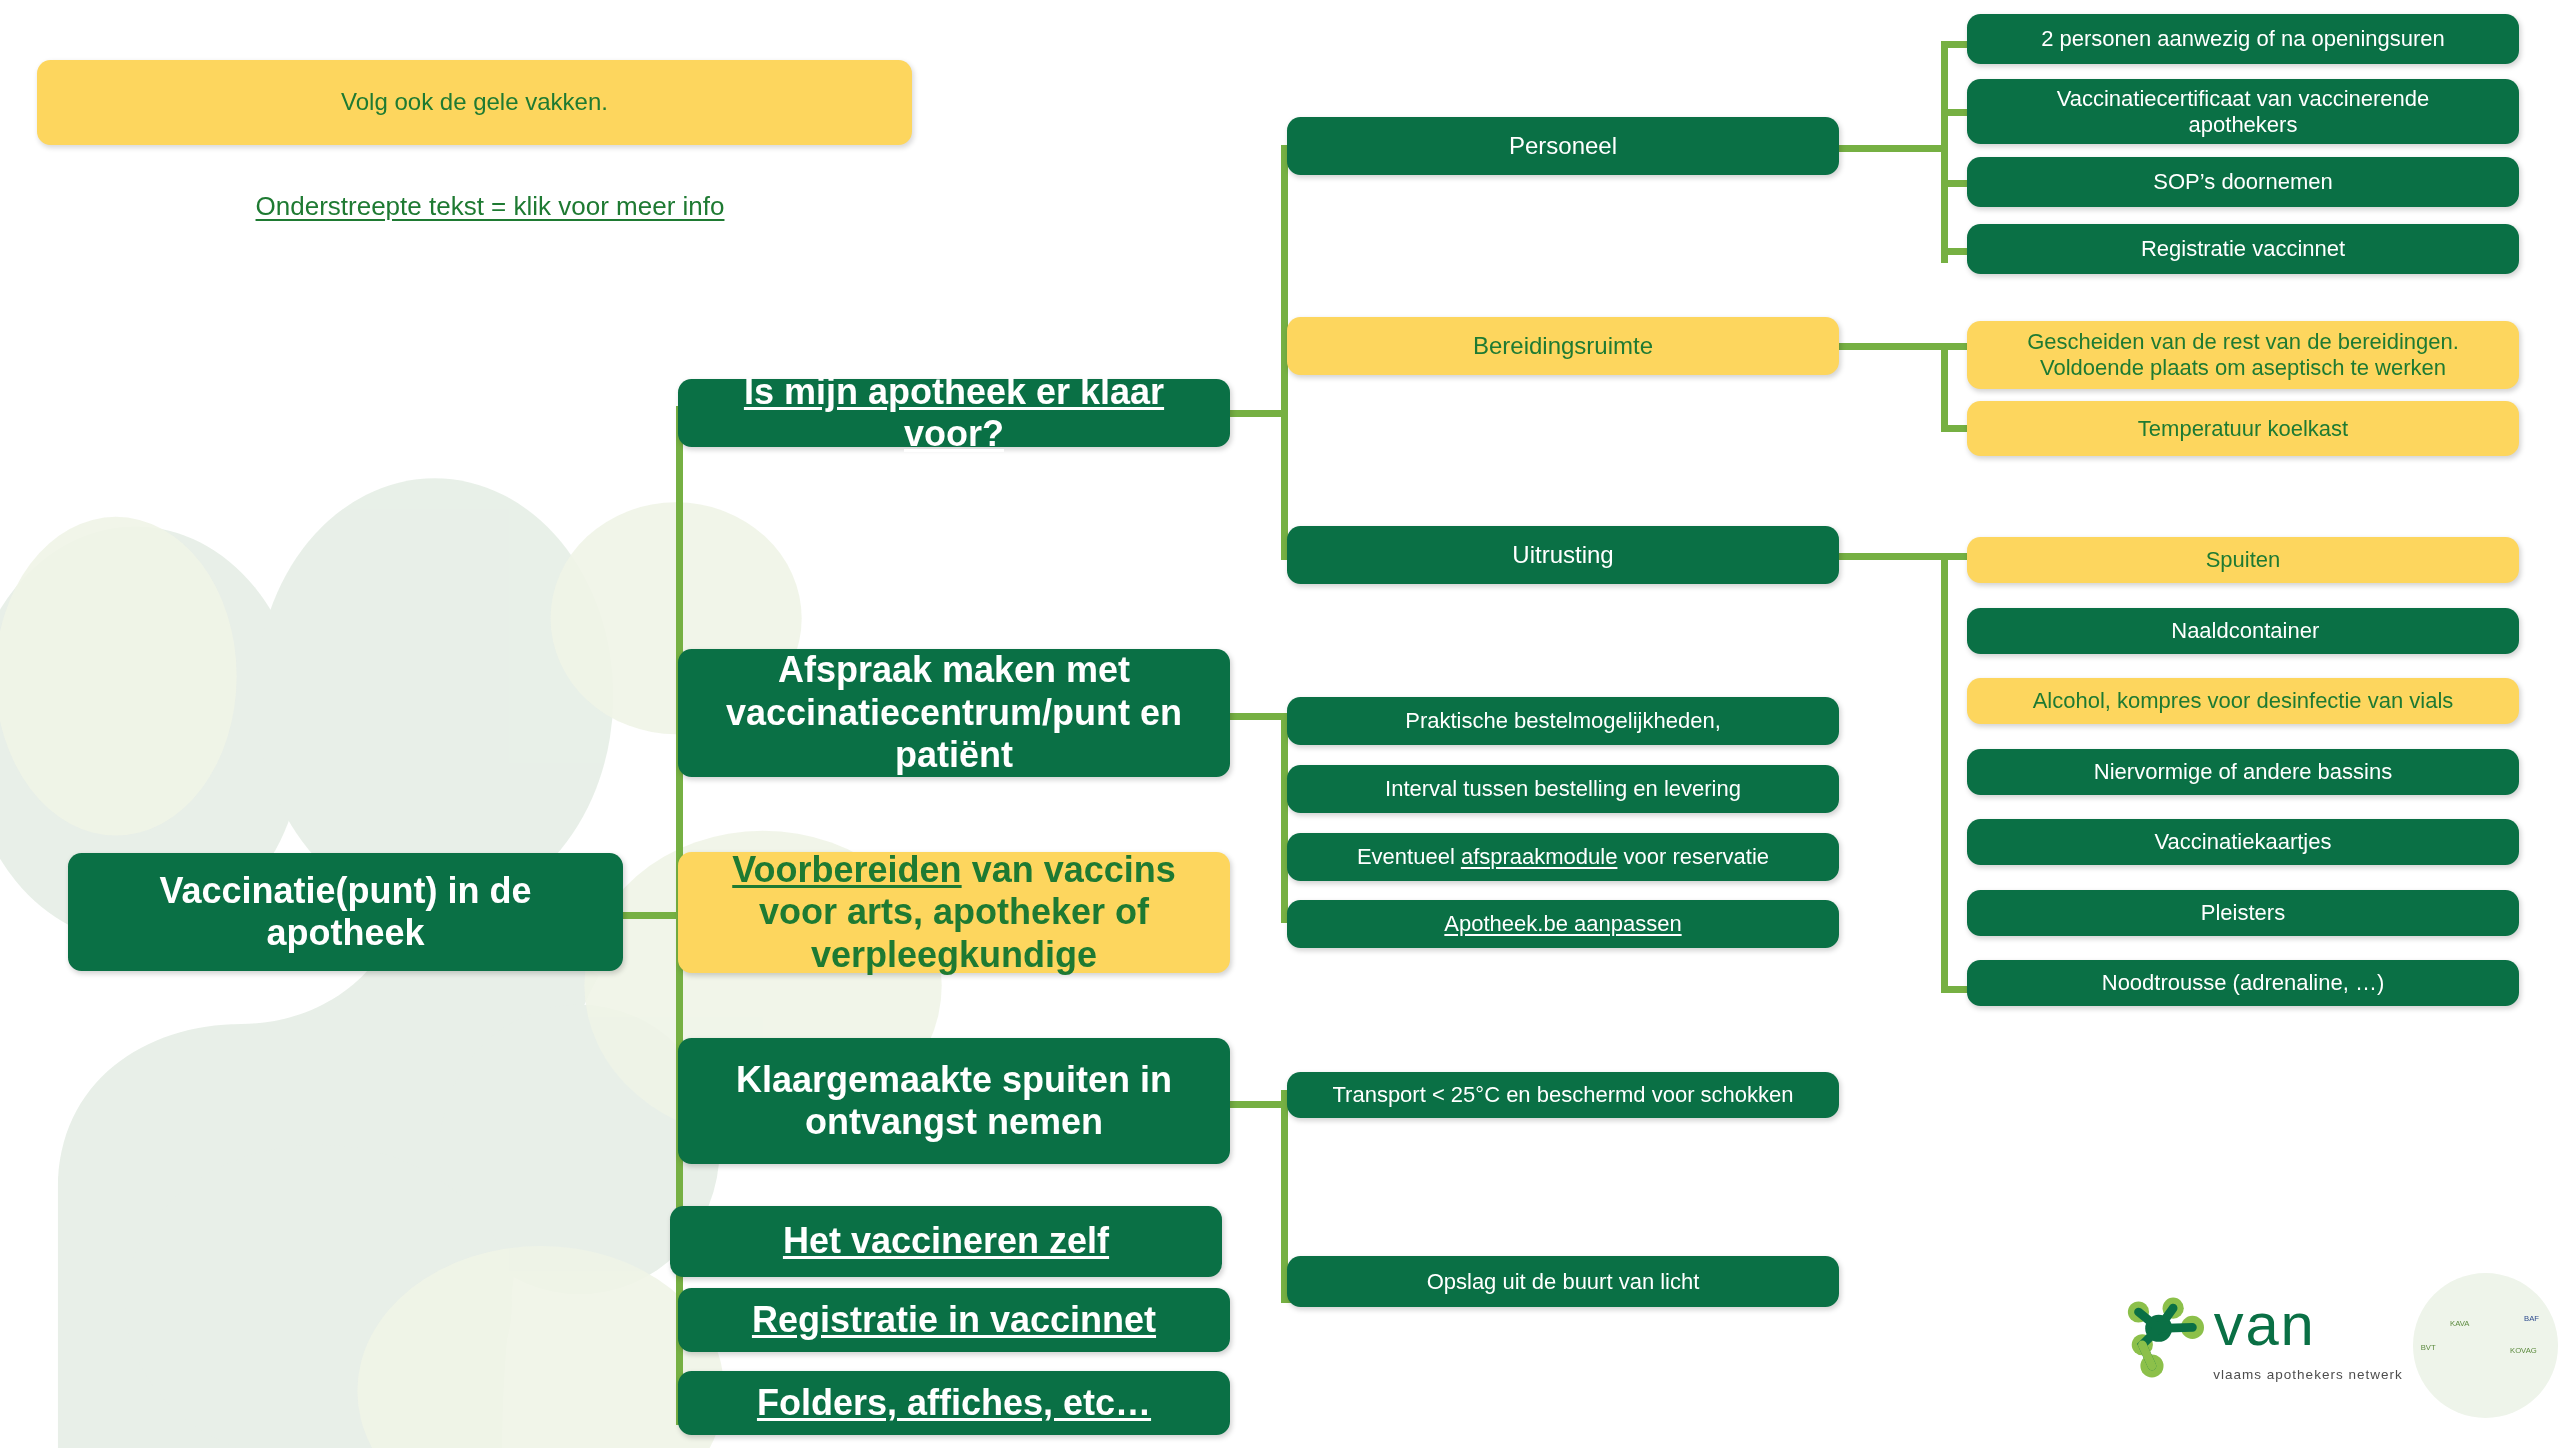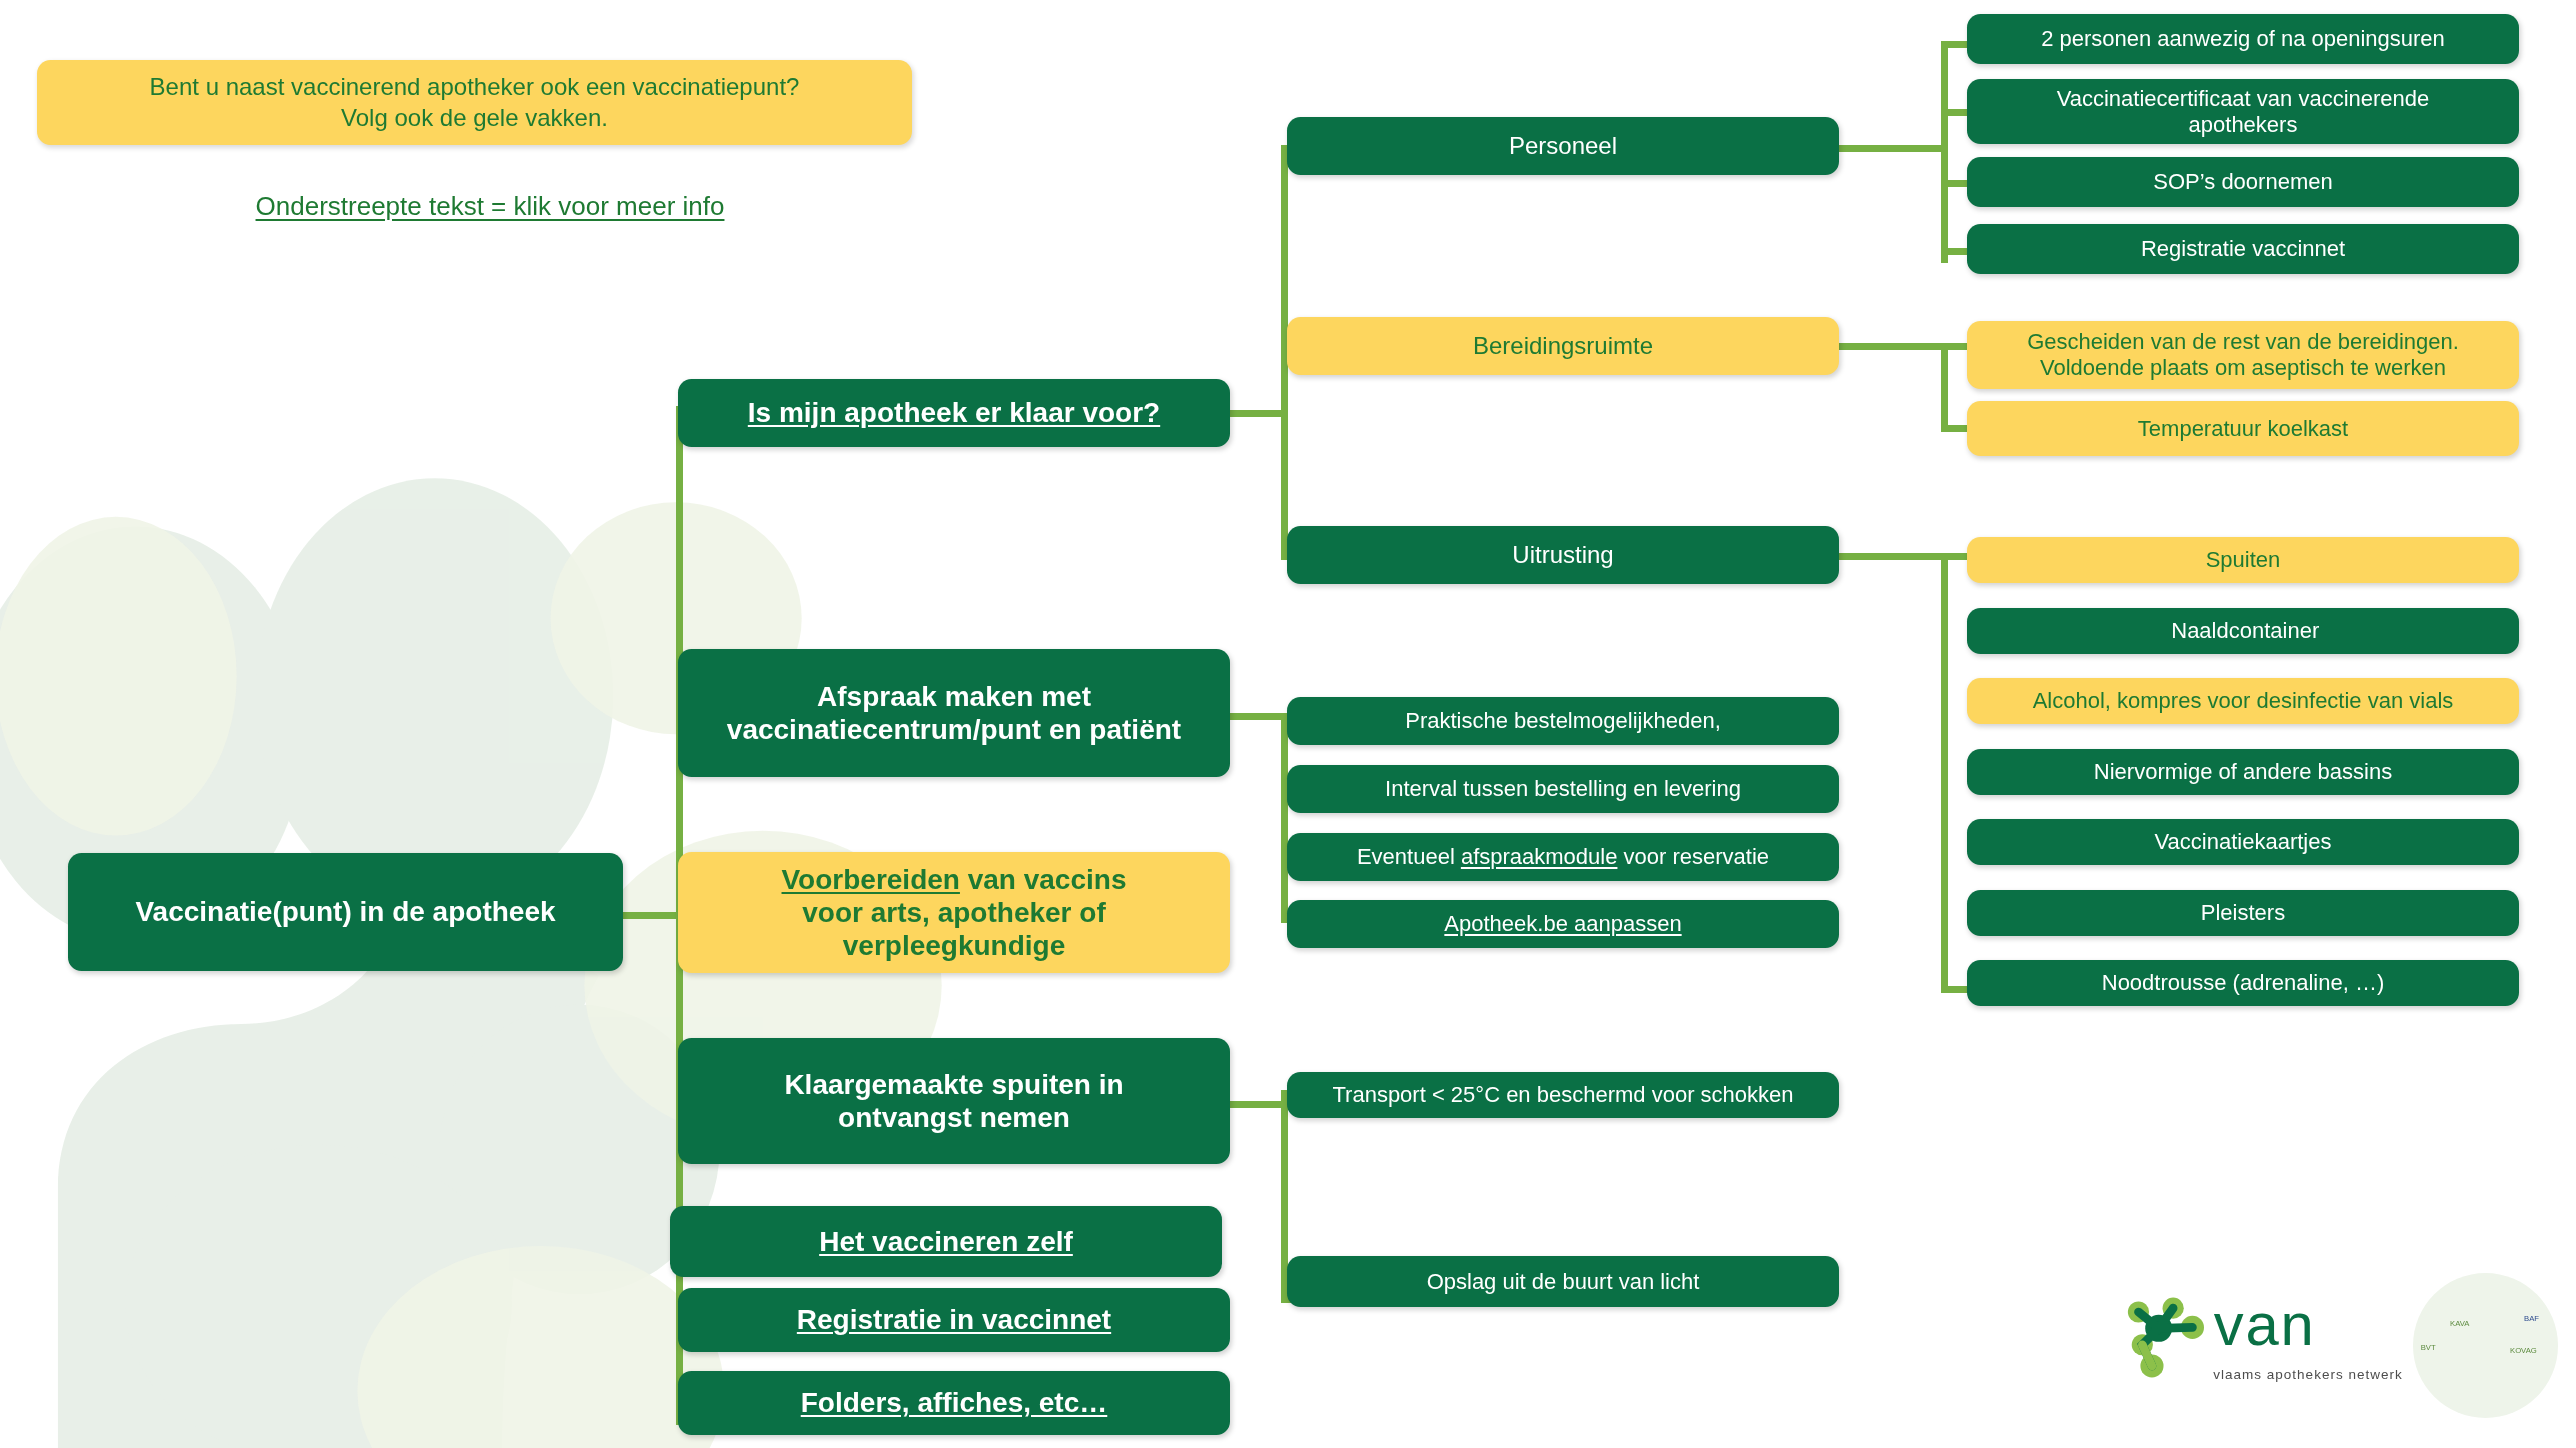--- a/index.html
+++ b/index.html
@@ -30,21 +30,21 @@
     line-height:1.18;
     box-shadow:1.9px 2.9px 4.8px rgba(0,0,0,0.17);
   }
   .green{background:#0A7045;color:#ffffff;}
   .yellow{background:#FDD65E;color:#1E7A32;}
 
   .node .txt{display:block;width:100%;}
   .u{text-decoration:underline;text-underline-offset:2.9px;}
 
   
-  .lvl1{font-size:28px;font-weight:bold;}
+  .lvl1{font-size:36px;font-weight:bold;}
   .lvl2{font-size:24px;font-weight:normal;}
   .lvl3{font-size:22px;font-weight:normal;}
   .bold{font-weight:bold;}
 
   
   #callout{
     position:absolute;left:37px;top:60px;width:875px;height:85px;
     background:#FDD65E;border-radius:13.5px;
     display:flex;flex-direction:column;align-items:center;justify-content:center;
     color:#1E7A32;font-size:24px;line-height:1.28;z-index:3;
@@ -83,21 +83,20 @@
     </g>
     <g fill="#EFF4E7" opacity="0.9">
       <ellipse cx="120" cy="700" rx="125" ry="165"></ellipse>
       <ellipse cx="700" cy="640" rx="130" ry="120"></ellipse>
       <ellipse cx="790" cy="1020" rx="185" ry="160"></ellipse>
       <ellipse cx="560" cy="1440" rx="190" ry="150"></ellipse>
     </g>
   </svg>
 
   <div id="callout">
-    <div>Bent u naast vaccinerend apotheker ook een vaccinatiepunt?</div>
     <div>Volg ook de gele vakken.</div>
   </div>
   <div id="legend">Onderstreepte tekst = klik voor meer info</div>
 
   <div class="conn" style="left:623px;top:912px;width:58px;height:6.8px;"></div>
 
   <div class="conn" style="left:676px;top:406px;width:6.8px;height:1019px;"></div>
 
   <div class="conn" style="left:676px;top:410px;width:29px;height:6.8px;"></div>
   <div class="conn" style="left:676px;top:713px;width:29px;height:6.8px;"></div>

